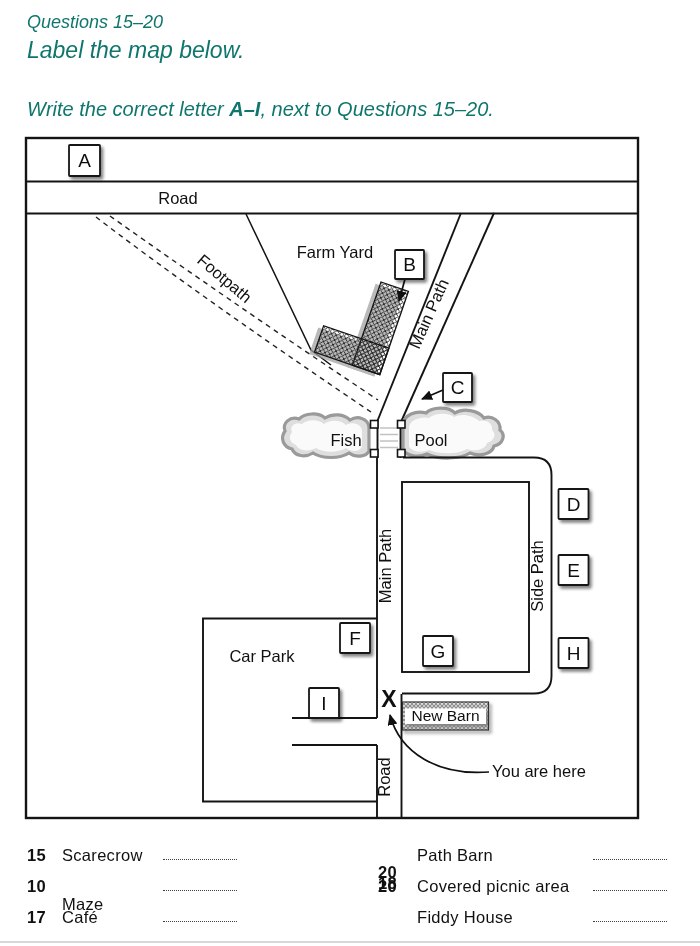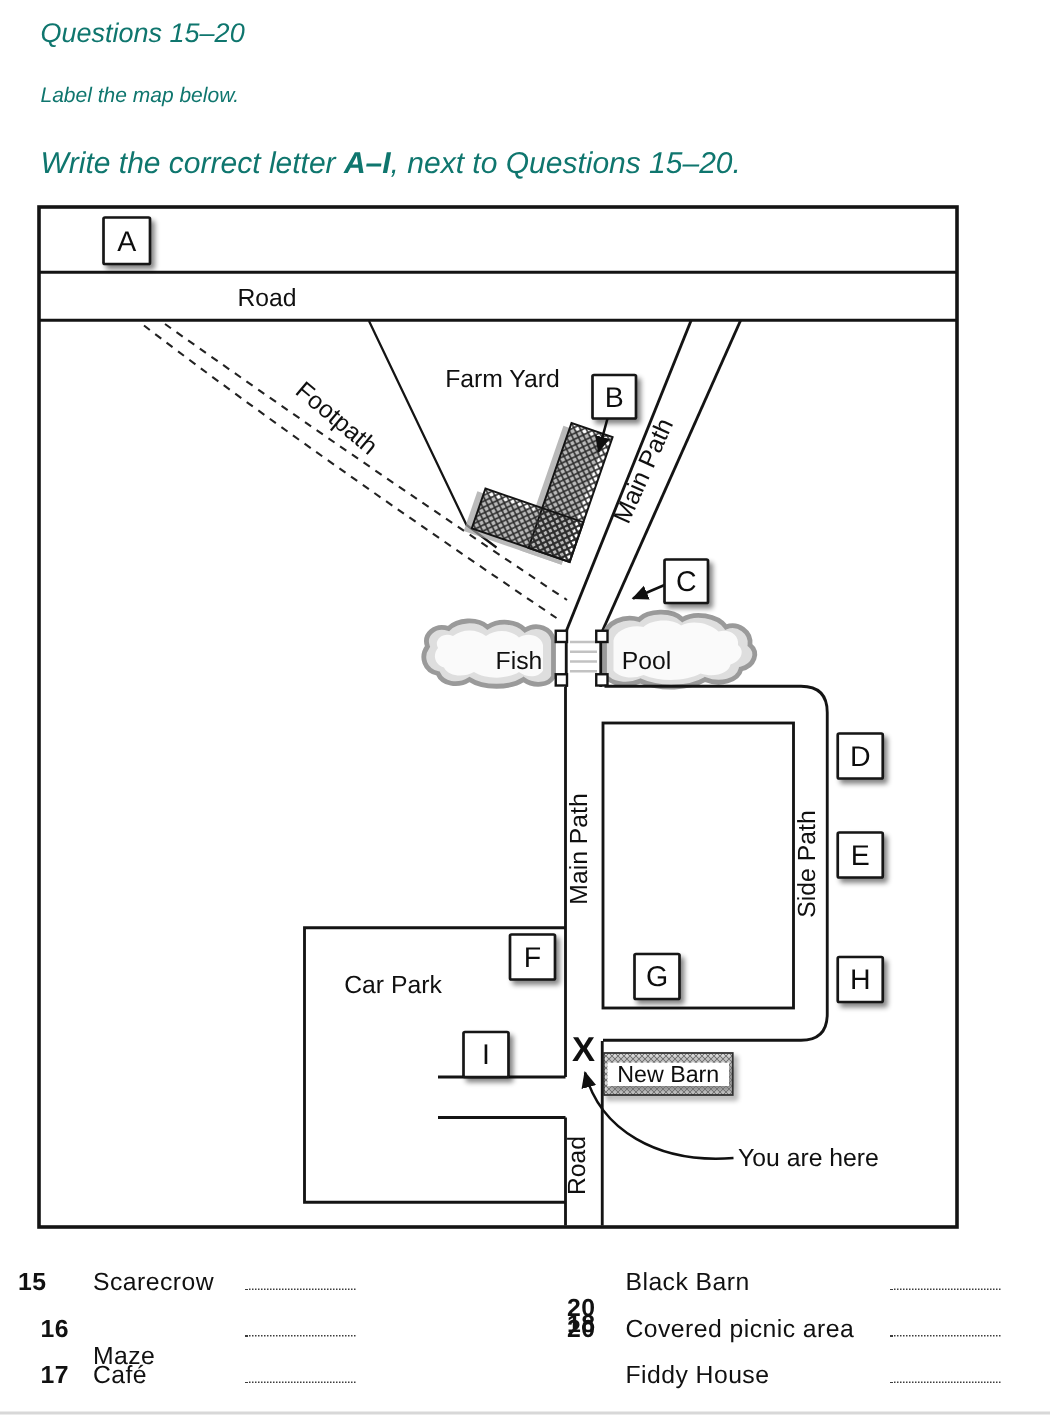--- a/index.html
+++ b/index.html
@@ -5,21 +5,21 @@
   * { margin:0; padding:0; box-sizing:border-box; }
   html,body { width:700px; height:946px; background:#ffffff; }
   body {
     position:relative;
     font-family:"Liberation Sans", sans-serif;
     color:#111;
     overflow:hidden;
   }
   .hdr { position:absolute; left:27px; font-style:italic; color:#0f766e; white-space:nowrap; }
   #hdr-title   { top:12px; font-size:18px; }
-  #hdr-sub     { top:55px; font-size:14px; }
+  #hdr-sub     { top:37px; font-size:23px; }
   #hdr-instr   { top:98px; font-size:20px; }
   #hdr-instr b { font-style:italic; }
   svg text {
     font-family:"Liberation Sans", sans-serif;
     fill:#101010;
   }
   .maplbl  { font-size:16.5px; }
   .marker  { font-size:19px; }
   .qrow span { position:absolute; white-space:nowrap; font-size:16.5px; letter-spacing:0.3px; line-height:17px; }
   .qnum   { font-weight:bold; }
@@ -162,29 +162,29 @@
     <rect x="558.5" y="638" width="30" height="30" rx="1" fill="#ffffff" stroke="#141414" stroke-width="1.8"></rect>
     <text class="marker" x="573.5" y="659.5" text-anchor="middle">H</text>
   </g>
   <g filter="url(#ds)">
     <rect x="309" y="688" width="30" height="30" rx="1" fill="#ffffff" stroke="#141414" stroke-width="1.8"></rect>
     <text class="marker" x="324" y="709.5" text-anchor="middle">I</text>
   </g>
 </svg>
 
 <div class="qrow">
-  <span class="qnum" style="left:12px;  top:847px">15</span>
+  <span class="qnum" style="left:27px;  top:847px">15</span>
   <span style="left:62px;  top:847px">Scarecrow</span>
   <span class="dots" style="left:163px; top:859px"></span>
   <span class="qnum" style="left:378px; top:875px">18</span>
-  <span style="left:417px; top:847px">Black Barn</span>
+  <span style="left:417px; top:847px">Path Barn</span>
   <span class="dots" style="left:593px; top:859px"></span>
 </div>
 <div class="qrow">
-  <span class="qnum" style="left:27px;  top:878px">16</span>
+  <span class="qnum" style="left:27px;  top:878px">10</span>
   <span style="left:62px;  top:896px">Maze</span>
   <span class="dots" style="left:163px; top:890px"></span>
   <span class="qnum" style="left:378px; top:878px">20</span>
   <span style="left:417px; top:878px">Covered picnic area</span>
   <span class="dots" style="left:593px; top:890px"></span>
 </div>
 <div class="qrow">
   <span class="qnum" style="left:27px;  top:909px">17</span>
   <span style="left:62px;  top:909px">Café</span>
   <span class="dots" style="left:163px; top:921px"></span>

